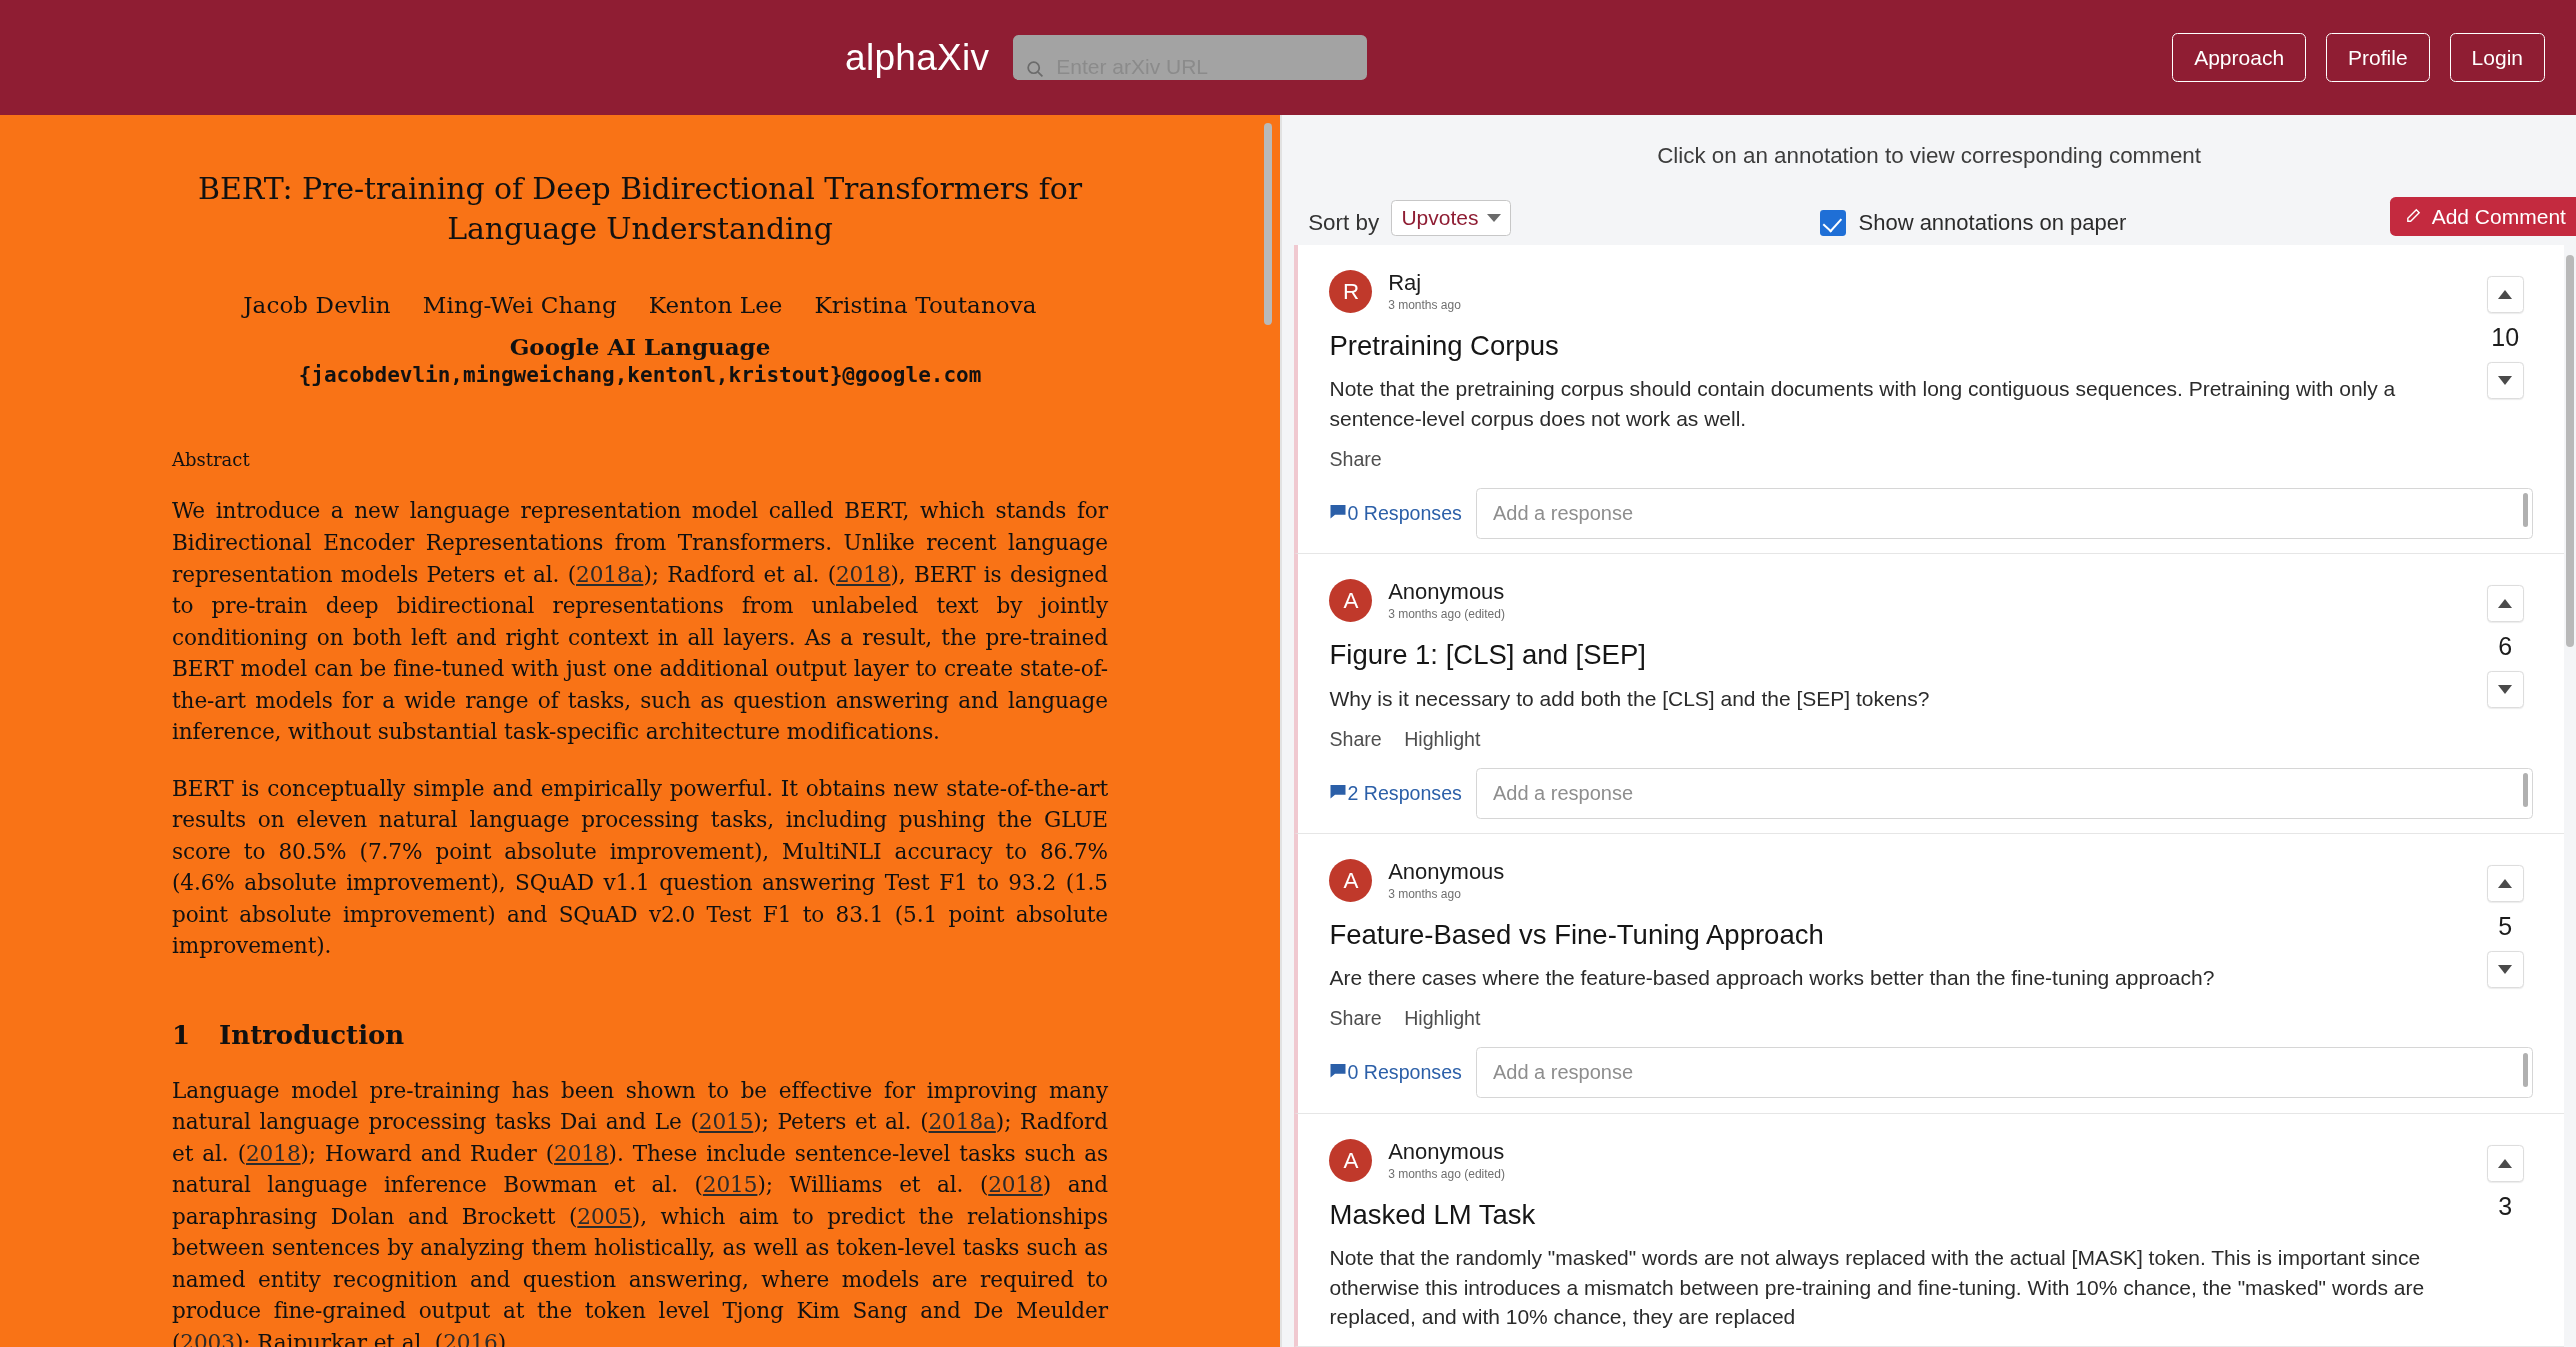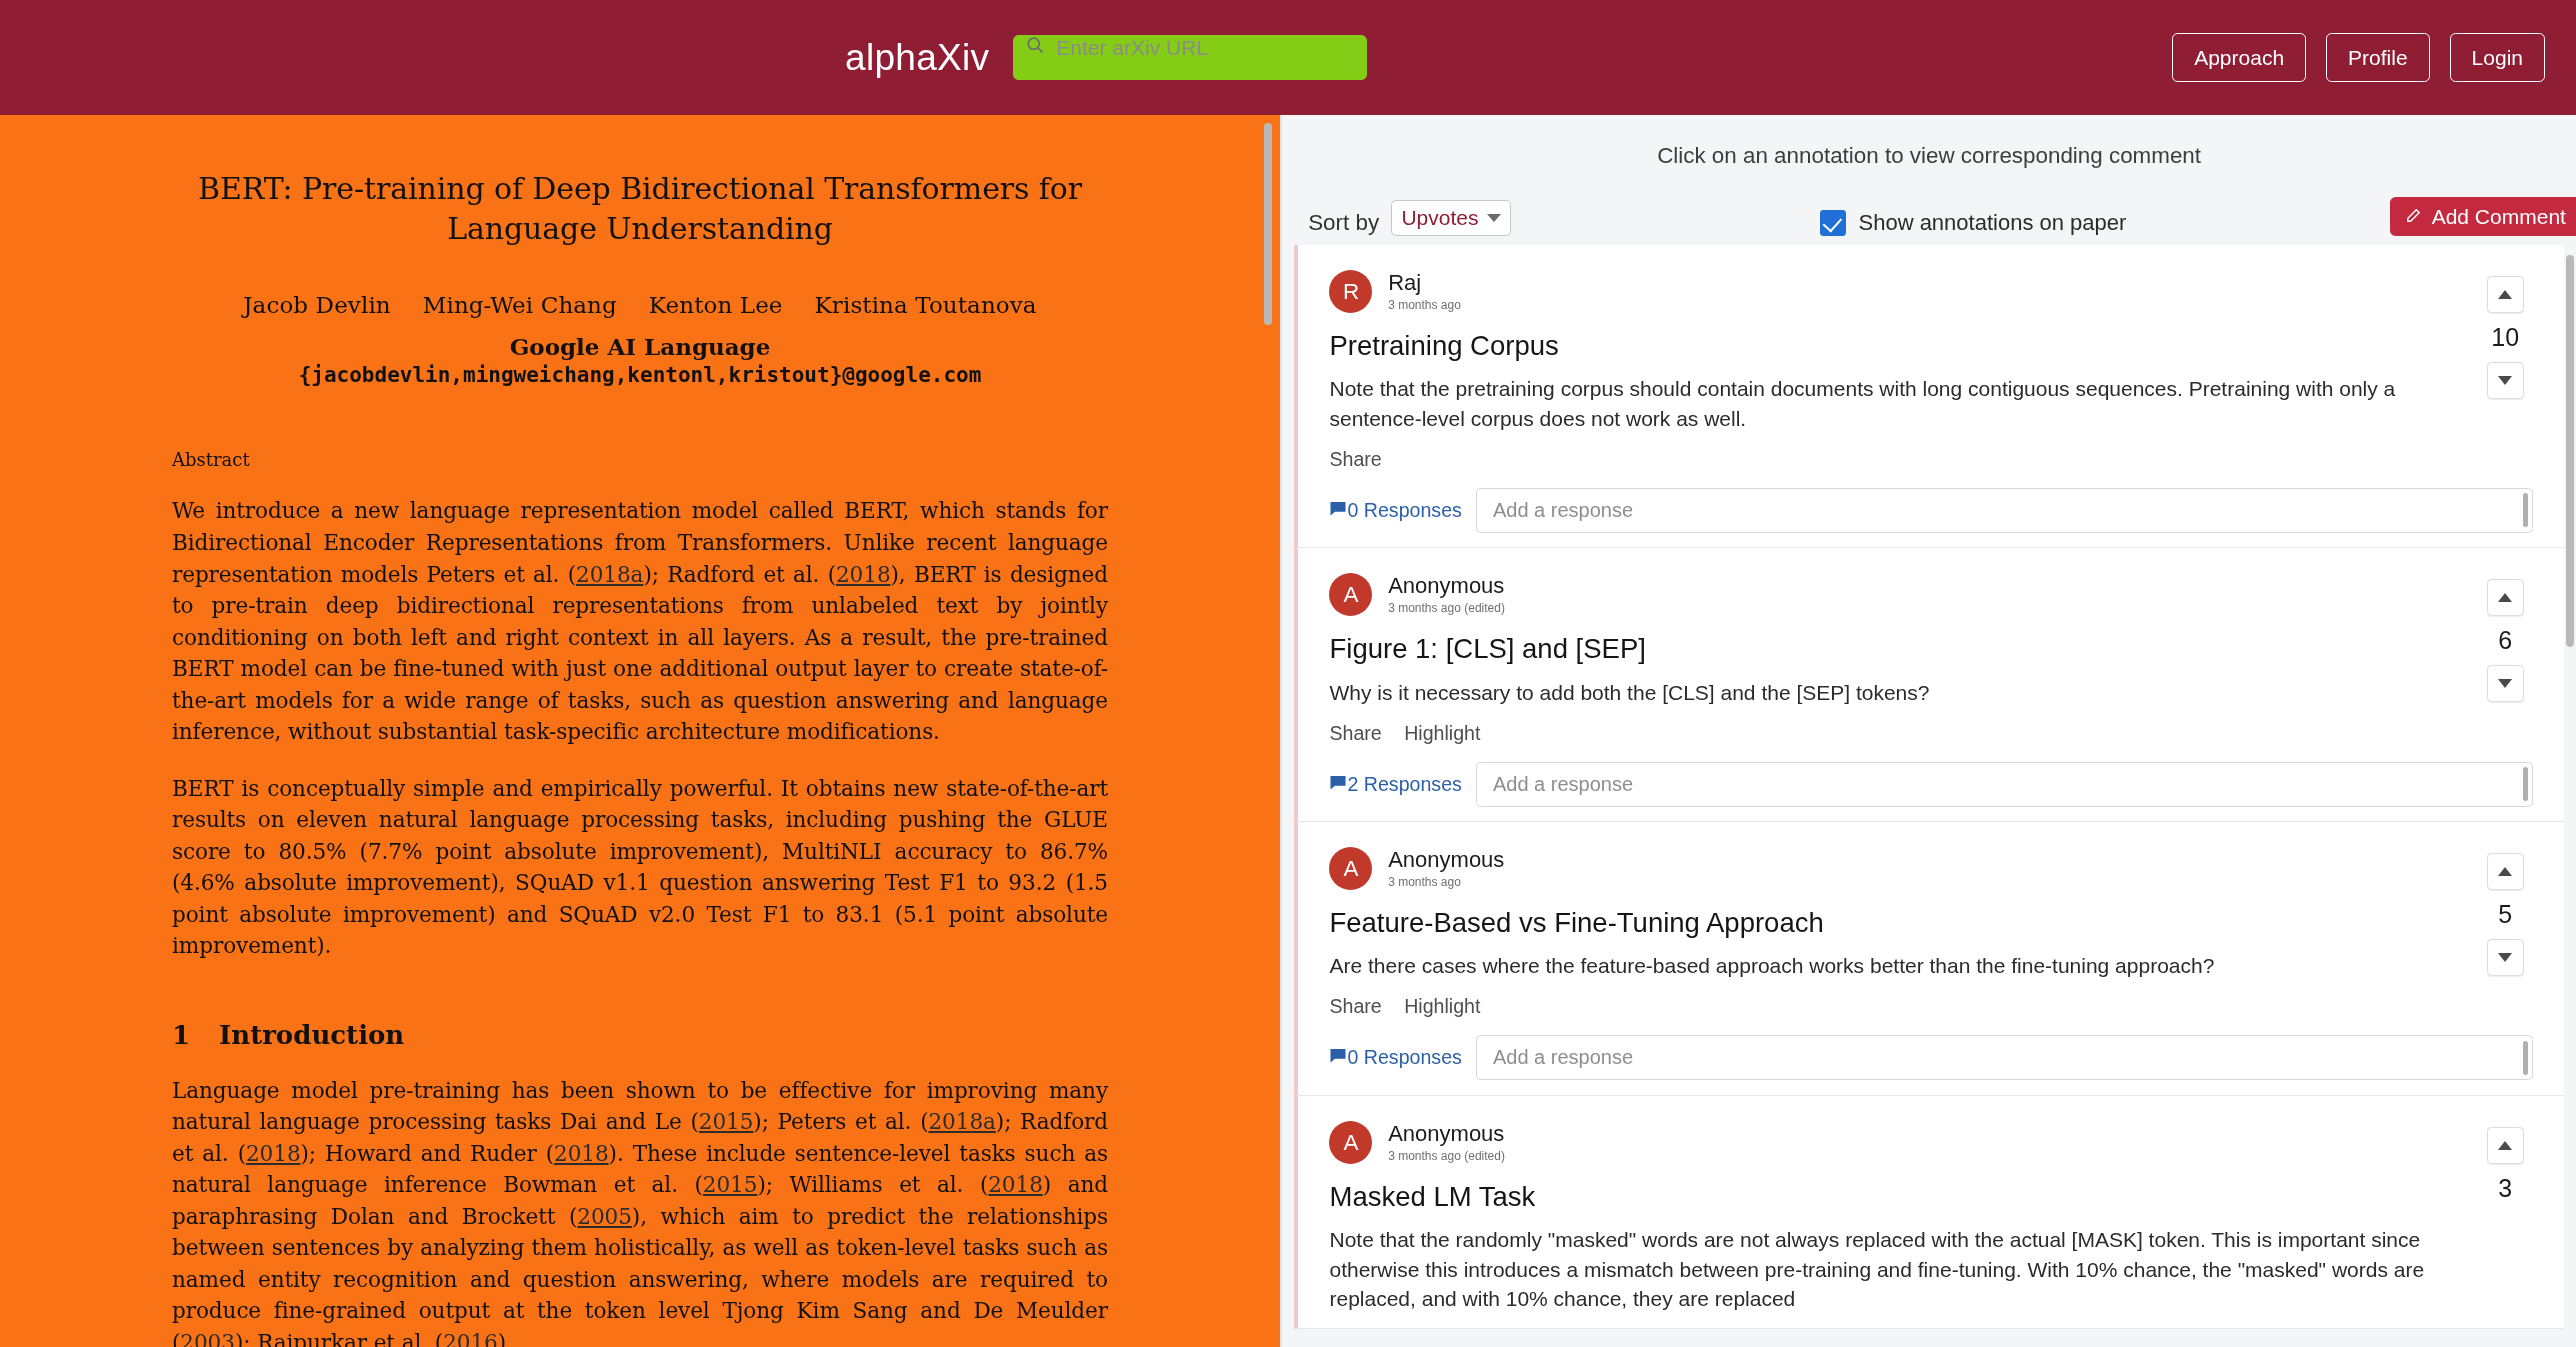--- a/index.html
+++ b/index.html
@@ -25,24 +25,24 @@
     left: 845px;
     font-size: 37px;
     color: #ffffff;
     letter-spacing: 0.3px;
   }
   .searchbox {
     position: absolute;
     left: 1013px;
     width: 354px;
     height: 45px;
-    background: #84cc16;
+    background: #a3a3a3;
     border-radius: 5.6px;
     display: flex;
-    align-items: flex-start;
+    align-items: flex-end;
     padding: 0 12.3px;
     gap: 10px;
   }
   .searchbox svg { flex: none; }
   .searchbox input {
     border: none;
     outline: none;
     font-size: 21px;
     font-family: "Liberation Sans", sans-serif;
     color: #333;
@@ -316,21 +316,21 @@
     gap: 14.6px;
     margin-top: 17px;
   }
   .resp-count {
     display: flex; align-items: center; 
     font-size: 19.6px; color: #2b5fa8; cursor: pointer;
     white-space: nowrap;
   }
   .resp-input {
     flex: 1;
-    height: 45px;
+    height: 51px;
     border: 0.6px solid #d6d6d6;
     border-radius: 4.5px;
     background: #fff;
     display: flex; align-items: center;
     padding: 0 13.5px;
     position: relative;
   }
   .resp-input input {
     border: none; outline: none; width: 100%;
     font-size: 20px; color: #333;

